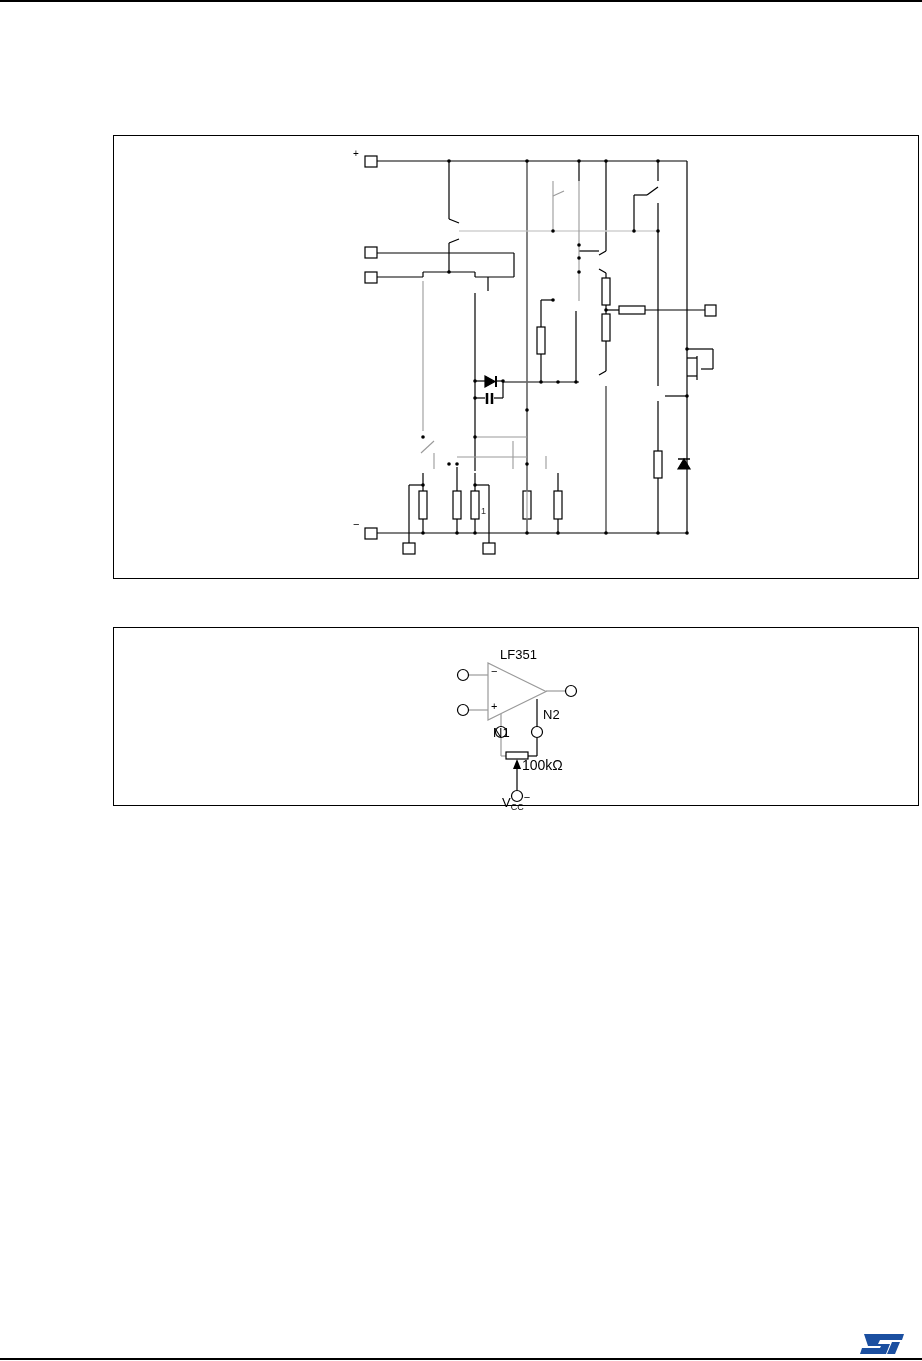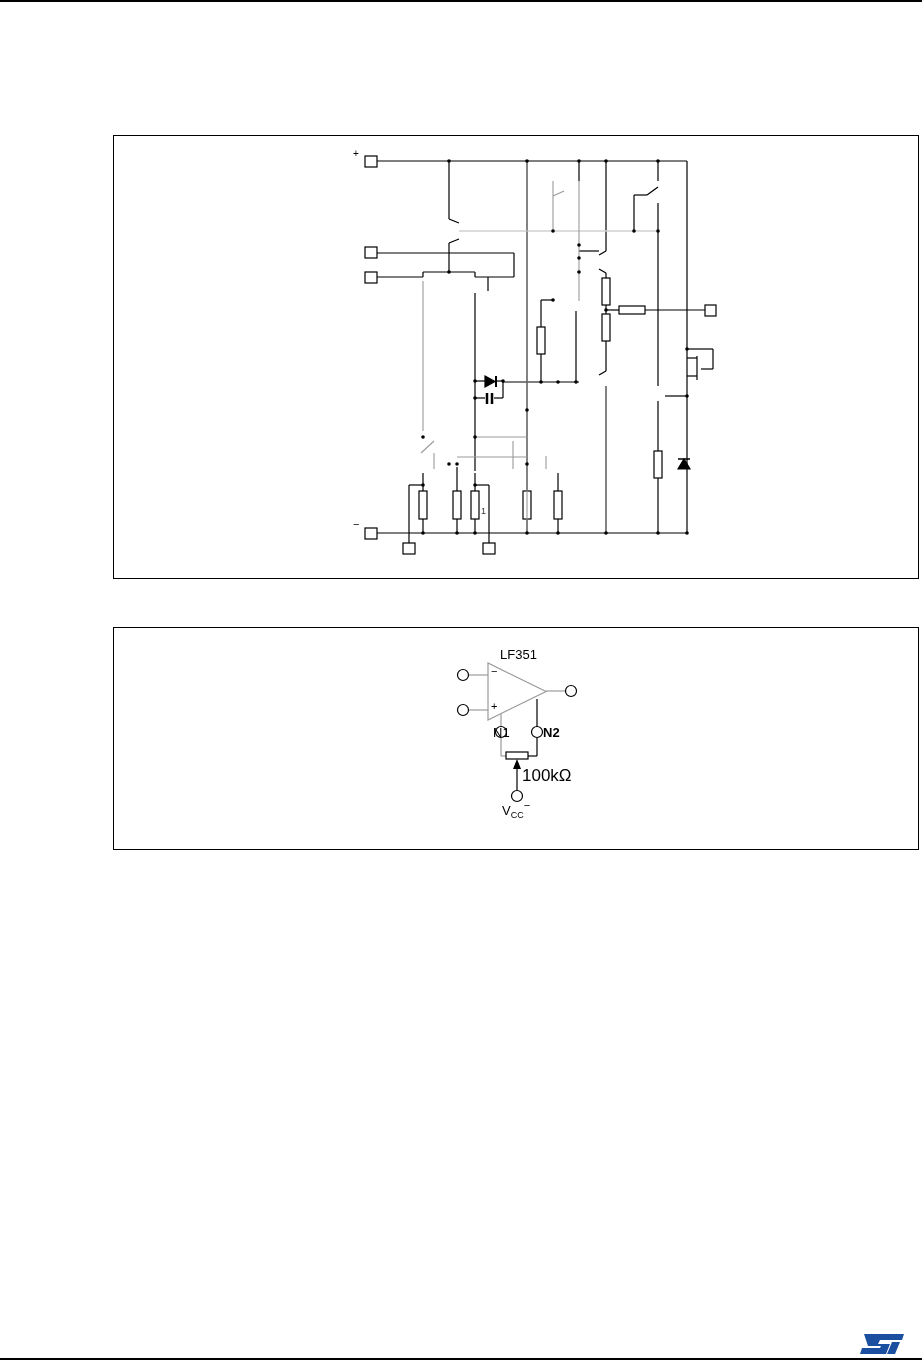--- a/index.html
+++ b/index.html
@@ -1,21 +1,21 @@
 <!DOCTYPE html>
 <html><head>
 <meta charset="utf-8">
 <style>
   html, body { margin:0; padding:0; background:#fff; }
   body { width:922px; height:1361px; position:relative; overflow:hidden; font-family:"Liberation Sans", sans-serif; }
   .rule-top { position:absolute; left:0; top:0; width:922px; height:2px; background:#000; }
   .rule-bottom { position:absolute; left:0; top:1358px; width:922px; height:2px; background:#000; }
   .figure { position:absolute; left:113px; border:1.3px solid #000; box-sizing:border-box; background:#fff; }
   #fig1 { top:135px; width:806px; height:444px; }
-  #fig2 { top:627px; width:806px; height:223px; }
+  #fig2 { top:627px; width:806px; height:179px; }
   .figure svg { position:absolute; left:0; top:0; }
   .lbl { position:absolute; font-size:12px; color:#000; white-space:nowrap; }
   .logo { position:absolute; left:858px; top:1332px; width:48px; height:22px; }
 </style>
 </head>
 <body>
 
 <div class="rule-top"></div>
 
 <div class="figure" id="fig1">
@@ -207,23 +207,23 @@
       <rect x="505" y="751" width="22" height="7" stroke="#000"></rect>
       <line x1="516" y1="768" x2="516" y2="789" stroke="#000"></line>
       <circle cx="516" cy="795" r="5.5" stroke="#000"></circle>
     </g>
     <polygon points="512,768 520,768 516,758" fill="#000"></polygon>
   </svg>
   <span class="lbl" style="left:386px;top:19px;font-size:13px;">LF351</span>
   <span class="lbl" style="left:377px;top:37px;font-size:11px;">−</span>
   <span class="lbl" style="left:377px;top:72px;font-size:11px;">+</span>
   <span class="lbl" style="left:355px;top:97px;font-size:13px;margin-left:24px;">N1</span>
-  <span class="lbl" style="left:429px;top:97px;font-size:13px;font-weight:bold;">N2</span>
-  <span class="lbl" style="left:408px;top:138px;font-size:17px;">100kΩ</span>
-  <span class="lbl" style="left:388px;top:171px;font-size:13px;">
+  <span class="lbl" style="left:429px;top:79px;font-size:13px;">N2</span>
+  <span class="lbl" style="left:408px;top:129px;font-size:14px;">100kΩ</span>
+  <span class="lbl" style="left:388px;top:163px;font-size:13px;">
     <span>V</span><span style="font-size:9px;vertical-align:-3px;">CC</span><span style="font-size:11px;vertical-align:6px;">−</span>
   </span>
 </div>
 
 <svg class="logo" viewBox="0 0 48 22">
   <polygon points="6,2 46,2 44,8 22,8 20,12 32,12 28,22 2,22 4,16 22,16 23,14 10,14" fill="#1b4fa0"></polygon>
   <polygon points="34,10 42,10 37,22 29,22" fill="#1b4fa0"></polygon>
 </svg>
 
 <div class="rule-bottom"></div>

